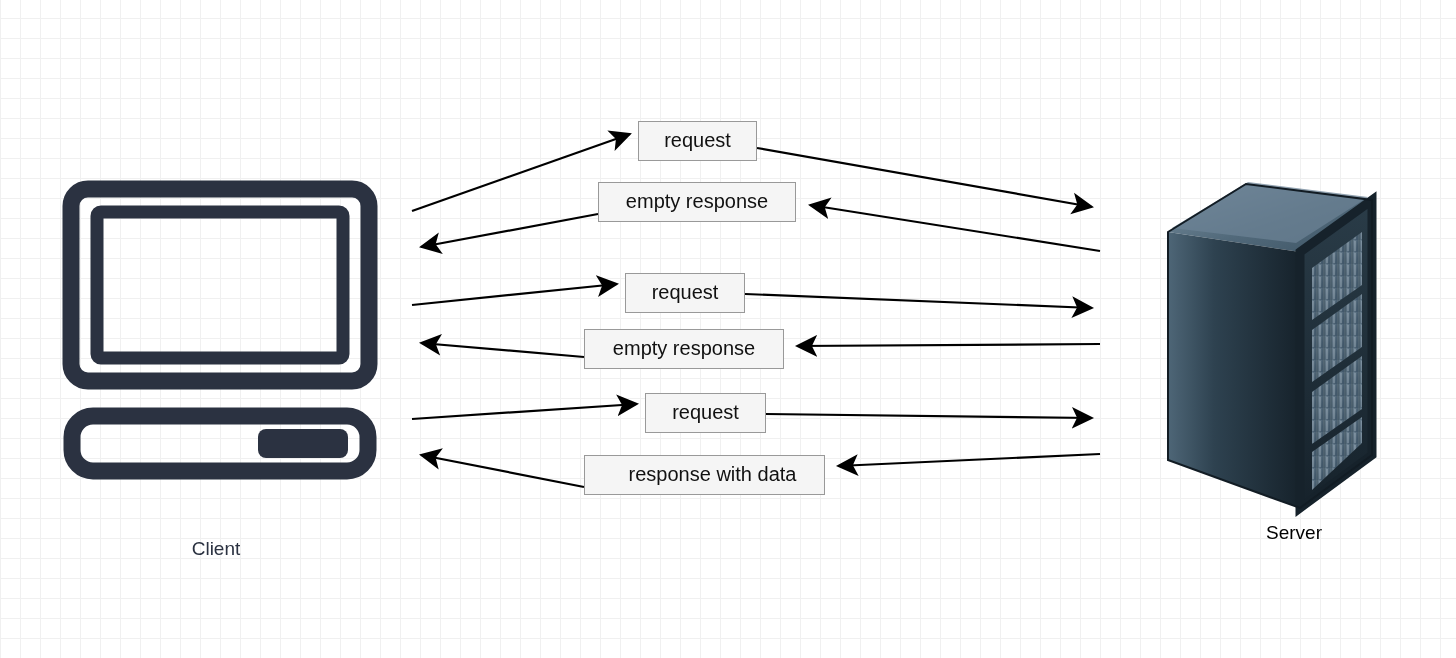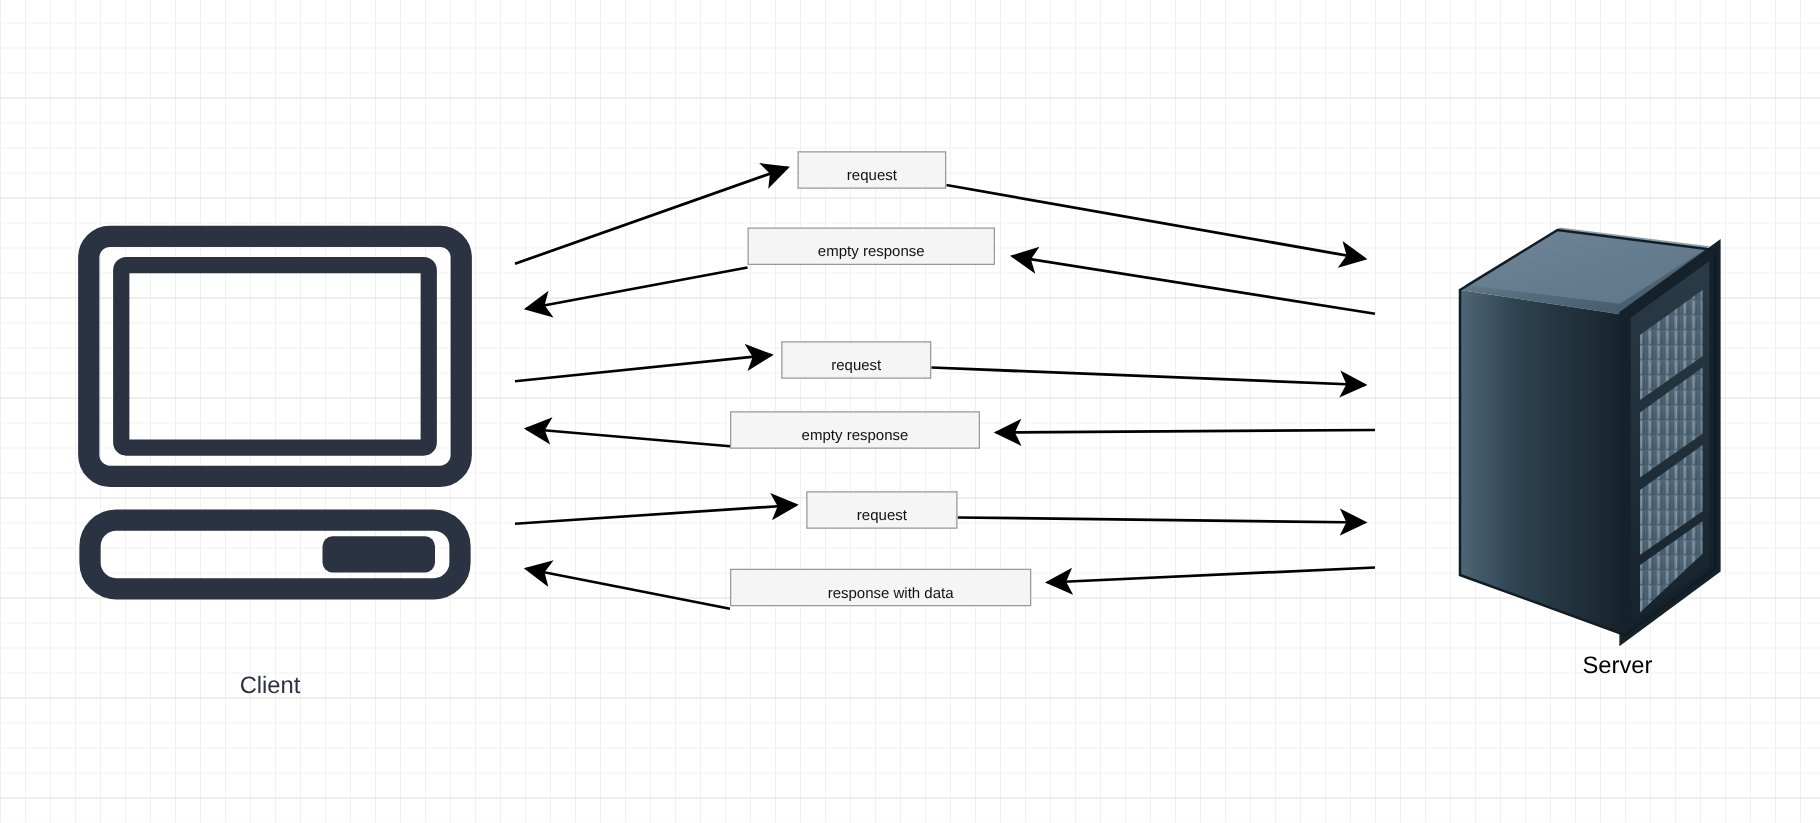--- a/index.html
+++ b/index.html
@@ -27,27 +27,27 @@
     font-size:19px;
     color:#000000;
     white-space:nowrap;
     text-align:center;
   }
   #client-label{color:#2b3241;}
   .edge-label{
     position:absolute;
     background:#f5f5f5;
     border:1px solid #999999;
-    font-size:12px;
+    font-size:20px;
     color:#111111;
     line-height:37px;
     text-align:center;
     white-space:nowrap;
     box-sizing:border-box;
-    height:30px;
+    height:40px;
   }
 </style>
 </head>
 <body>
 
 <div id="canvas">
 
   <svg class="layer" viewBox="0 0 1456 658" width="1456" height="658">
     <defs>
       <marker id="arrow" viewBox="0 0 12 12" refX="10" refY="6" markerWidth="11" markerHeight="11" orient="auto-start-reverse">

